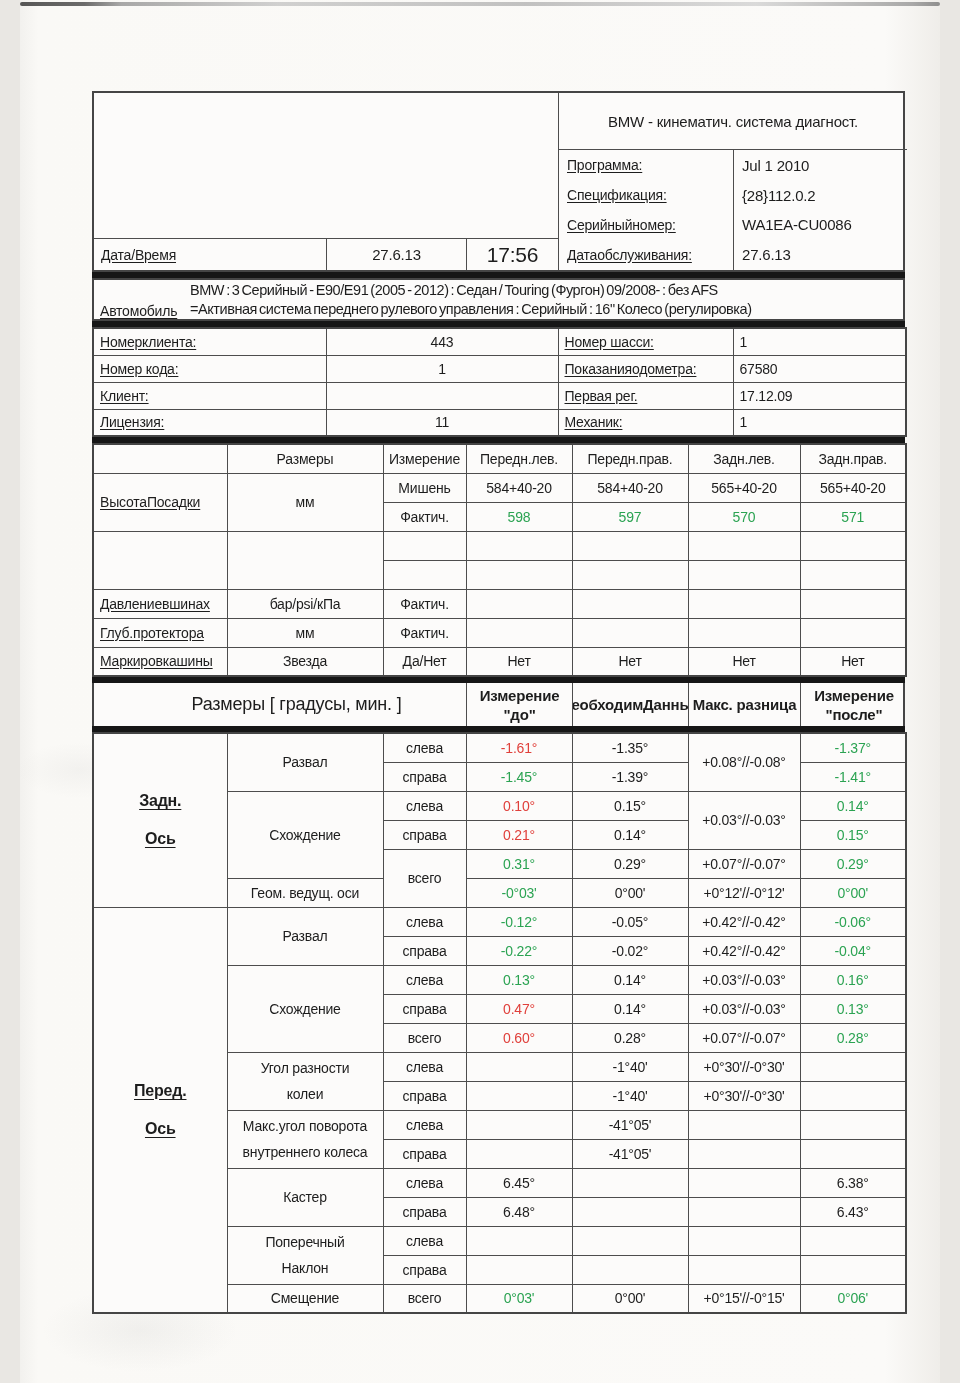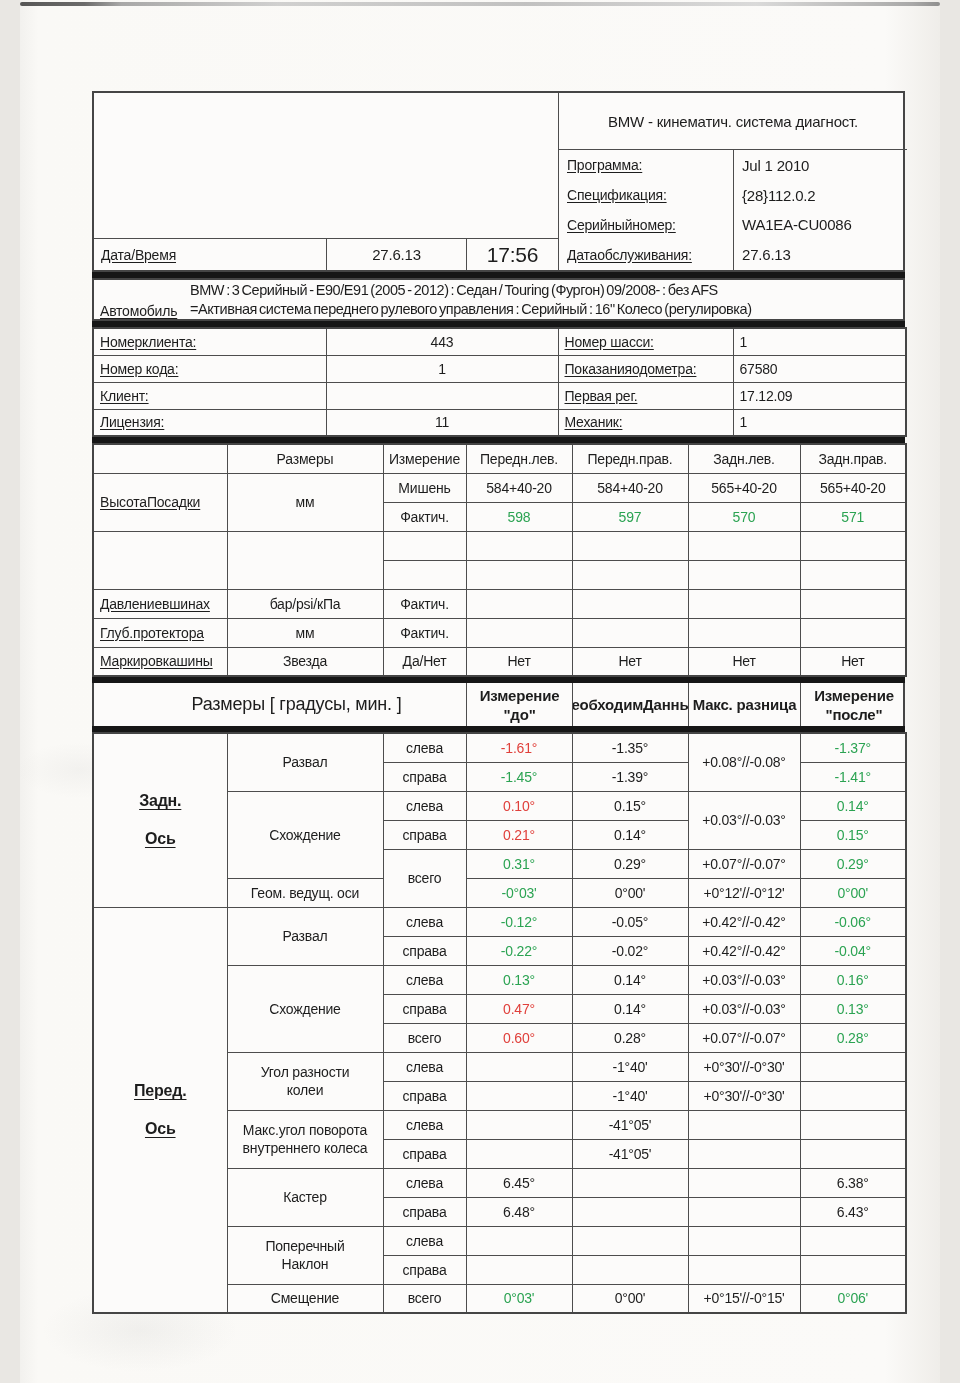--- a/index.html
+++ b/index.html
@@ -44,21 +44,21 @@
   table { border-collapse:collapse; table-layout:fixed; width:813px; background:#fcfbfa; }
   table, td { border:1px solid #4d4d4d; }
   table { border-width:2px; border-color:#454545; }
   td { height:27px; text-align:center; vertical-align:middle; overflow:hidden; padding:0 2px; }
   .dim td, .ang td { height:29px; }
   td.lft { text-align:left; padding-left:6px; }
   .u { text-decoration:underline; text-underline-offset:2px; }
   .b { font-weight:400; }
   .ok  { color:var(--green); }
   .bad { color:var(--red); }
-  .pre { white-space:pre-line; line-height:18px; }
+  .pre { white-space:pre-line; line-height:26px; }
   .axle { font-size:16px; font-weight:700; text-decoration:underline; text-underline-offset:3px;
           white-space:pre-line; line-height:38px; }
 
   
   .ahdr { display:grid; grid-template-columns:373px 106px 116px 112px 106px; height:43px;
           border-left:2px solid #454545; border-right:2px solid #454545; background:#fcfbfa; }
   .ahdr > div { display:flex; align-items:center; justify-content:center; border-right:1px solid #4d4d4d;
                 text-align:center; min-width:0; }
   .ahdr > div:last-child { border-right:none; }
   .ahdr .two { white-space:pre-line; line-height:19px; font-weight:700; font-size:15px; }

